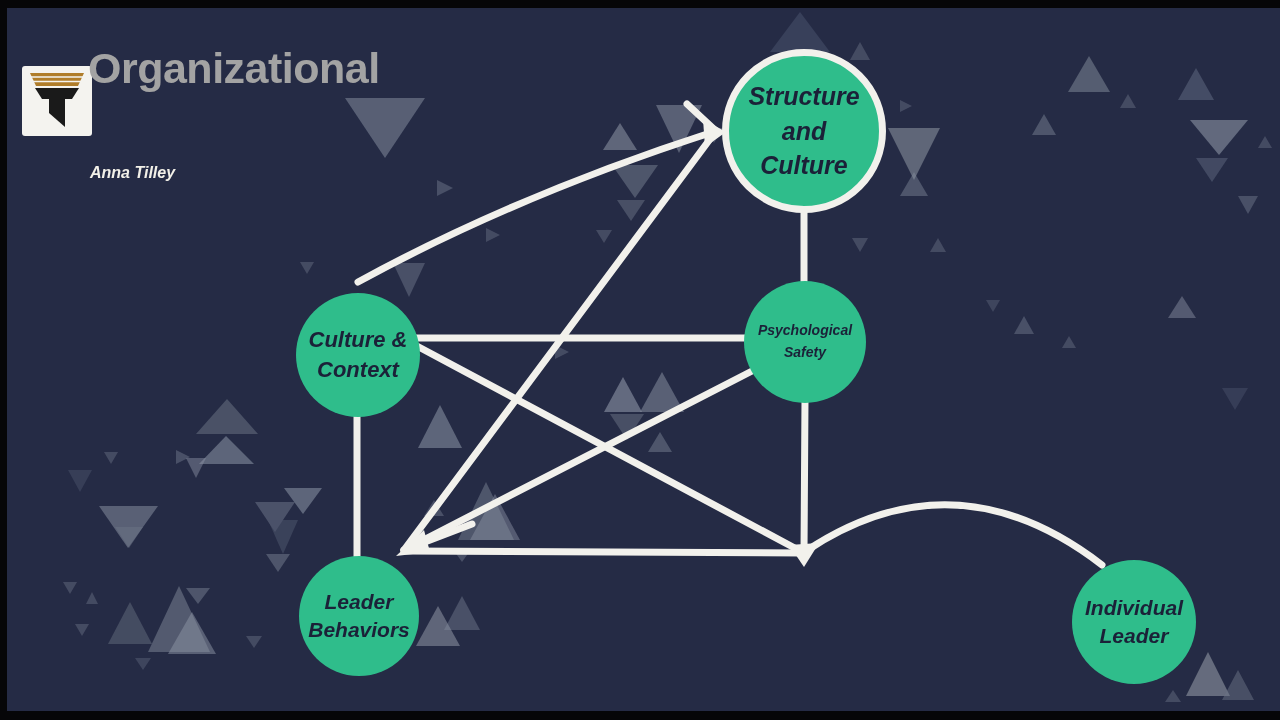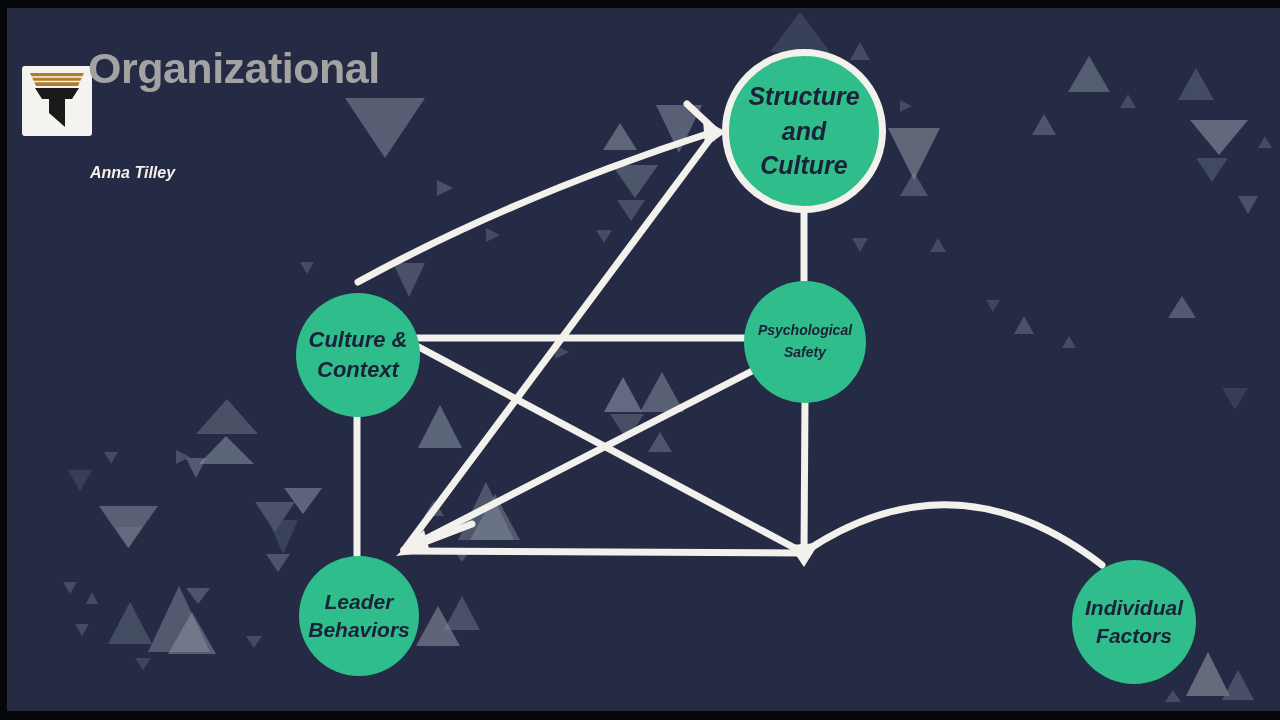--- a/index.html
+++ b/index.html
@@ -168,20 +168,20 @@
   <div class="node" id="node-psych">
     <span class="lbl">Psychological
 Safety</span>
   </div>
   <div class="node" id="node-leader">
     <span class="lbl">Leader
 Behaviors</span>
   </div>
   <div class="node" id="node-individual">
     <span class="lbl">Individual
-Factors</span>
+Leader</span>
   </div>
 
   <div class="strip" id="strip-top"></div>
   <div class="strip" id="strip-bottom"></div>
   <div class="strip" id="strip-left"></div>
 
 </div>
 
 </body></html>

